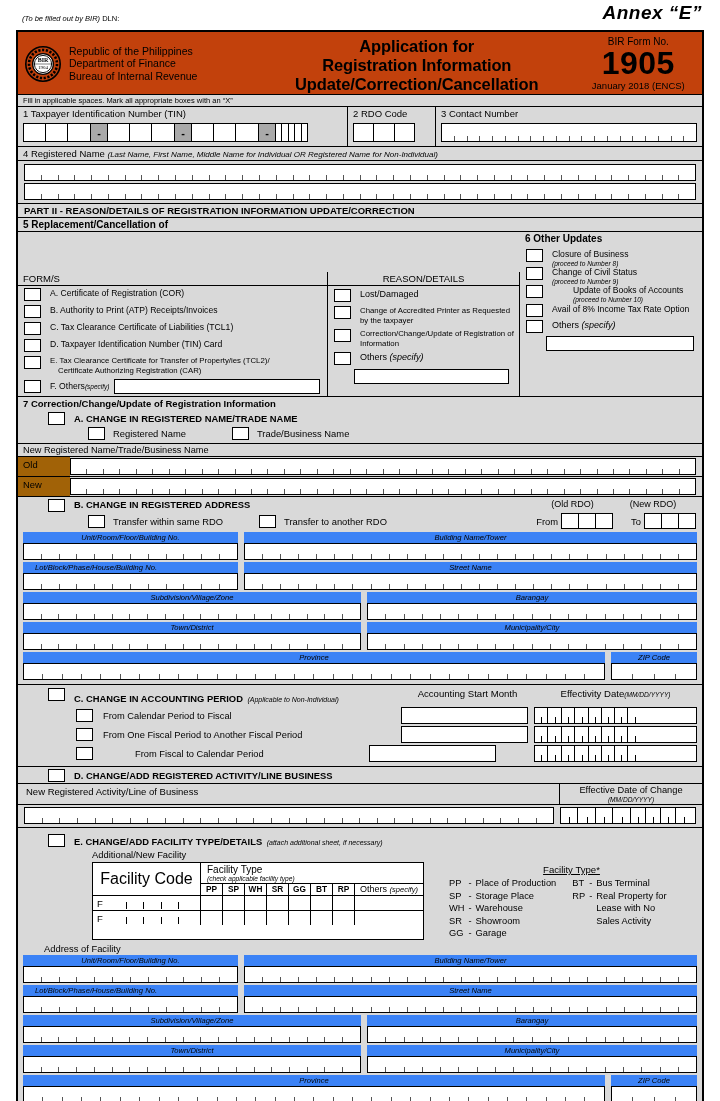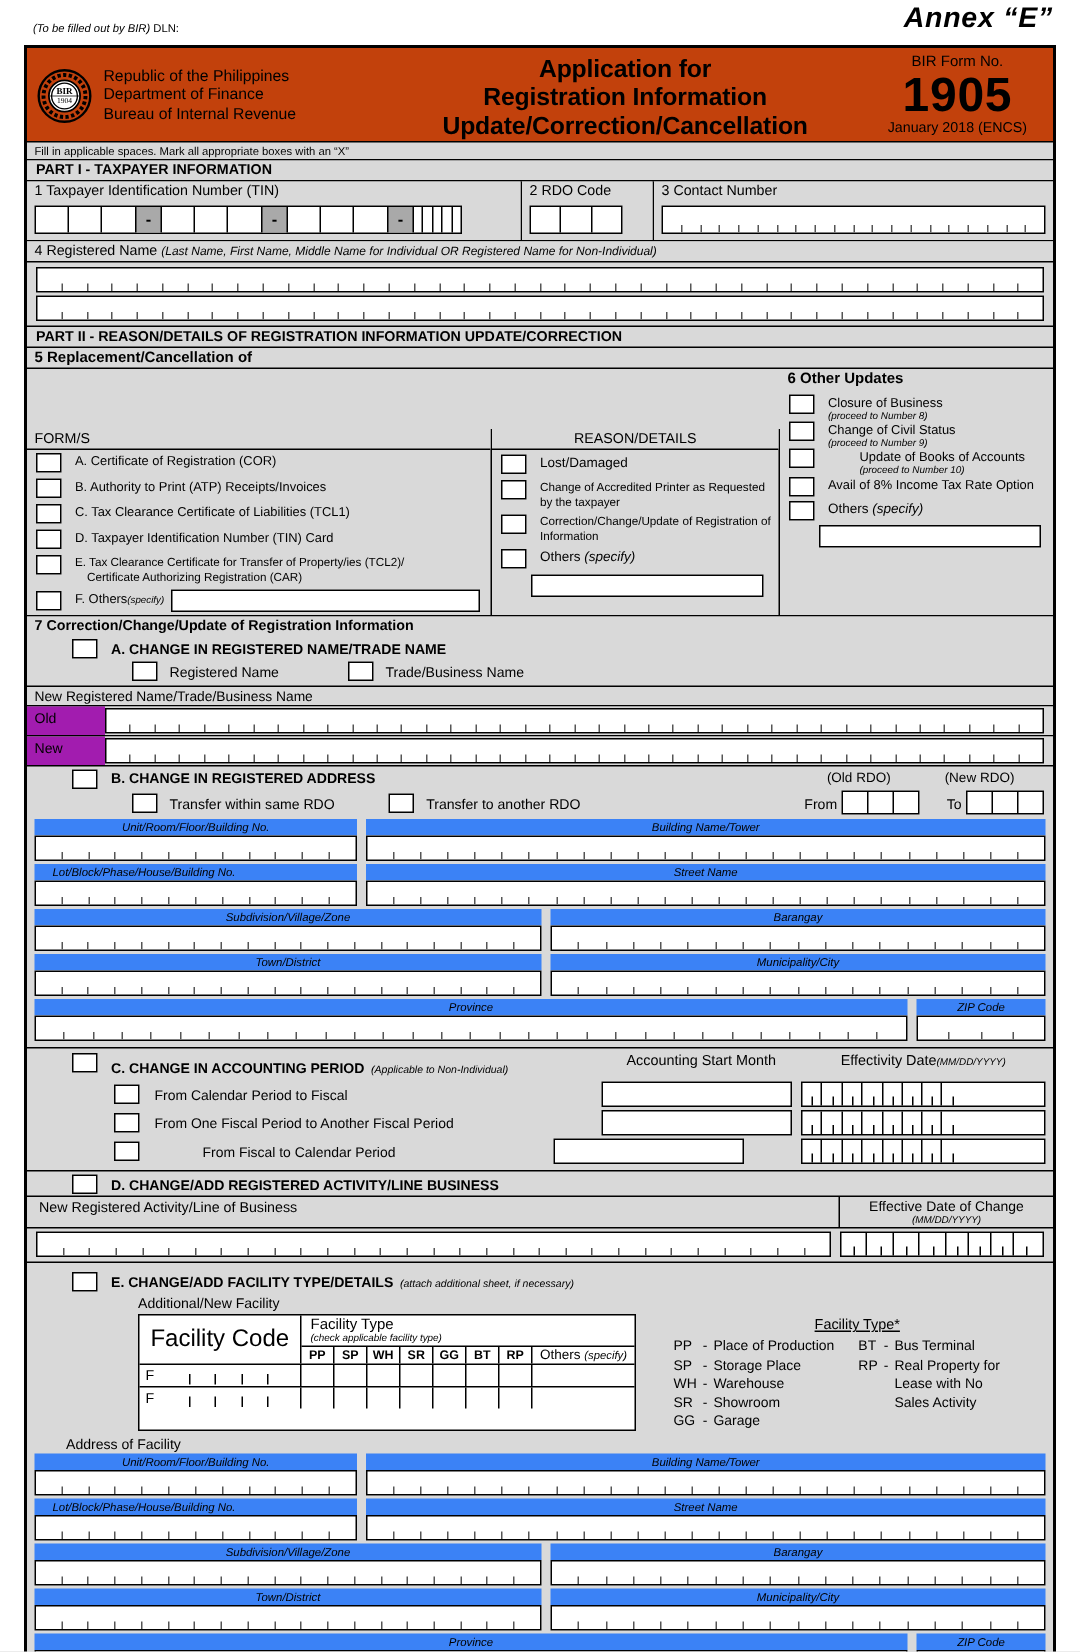--- a/index.html
+++ b/index.html
@@ -112,21 +112,21 @@
   .specbox { background:#fff; border:1px solid #000; height:15px; }
 
   
   .s7head { background:#d9d9d9; font-size:9.5px; font-weight:bold; padding:1px 0 1px 5px; }
   .subA { padding:2px 0 1px 30px; display:flex; align-items:center; }
   .subA .t { font-size:9.4px; font-weight:bold; padding-left:9px; }
   .inline2 { display:flex; padding:1px 0 3px 70px; align-items:center; gap:0; }
   .inline2 .t { font-size:9.4px; padding-left:8px; padding-right:46px; }
   .barlbl { background:#d9d9d9; font-size:9.2px; padding:1px 0 1px 5px; border-top:1px solid #000; border-bottom:1px solid #000; }
   .oldnew { display:flex; border-bottom:1px solid #000; }
-  .oldnew .tag { flex:0 0 52px; font-size:9.4px; padding:2px 0 2px 5px; background:#a21caf; }
+  .oldnew .tag { flex:0 0 52px; font-size:9.4px; padding:2px 0 2px 5px; background:#a16207; }
   .oldnew .fld { flex:1; padding:1px 6px 1px 0; background:#d9d9d9; }
 
   .sepblk { border-top:1.6px solid #000; }
 
   
   .addrlbl { font-size:7.6px; font-style:italic; text-align:center; background:#3b82f6; line-height:9px; padding:1px 0; }
   .arow { display:flex; gap:6px; padding:0 5px 2px 5px; background:#d9d9d9; }
   .arow > div { display:flex; flex-direction:column; }
   .plainbox { background:#fff; border:1px solid #000; height:17px; }
   .dgrid { display:flex; border:1px solid #000; background:#fff; height:17px; }
@@ -198,21 +198,20 @@
         <div class="t">Update/Correction/Cancellation</div>
       </div>
       <div class="mh-right">
         <div class="lbl">BIR Form No.</div>
         <div class="num">1905</div>
         <div class="date">January 2018 (ENCS)</div>
       </div>
     </div>
 
     <div class="fillnote">Fill in applicable spaces. Mark all appropriate boxes with an “X”</div>
-    <div class="partbar" style="border-top:none;">PART I - TAXPAYER INFORMATION</div>
 
     <div class="p1row">
       <div class="p1" style="flex:0 0 330px;">
         <div class="flabel">1 Taxpayer Identification Number (TIN)</div>
         <div class="fbody">
           <div class="tin">
             <div class="grp">
                 <span></span>
                 <span></span>
                 <span></span>

